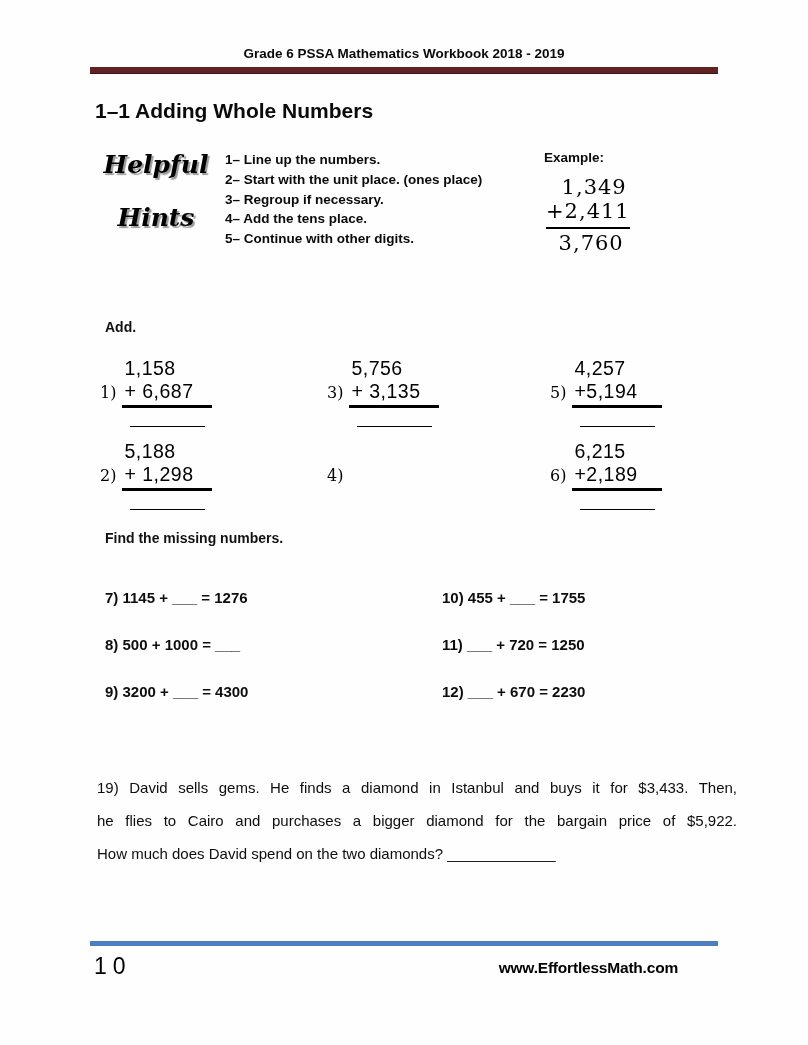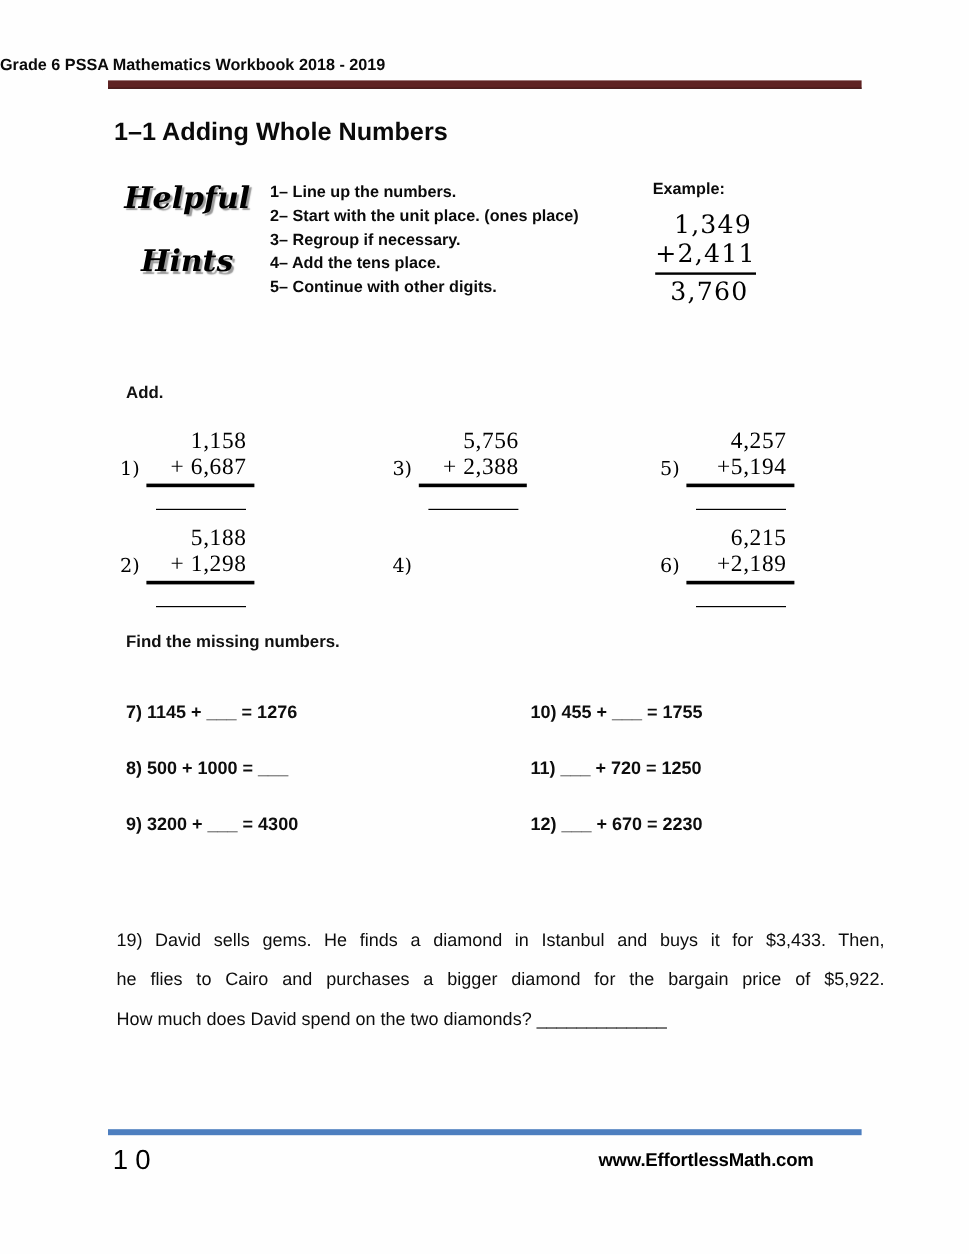--- a/index.html
+++ b/index.html
@@ -10,20 +10,21 @@
     height: 1045px;
     background: #fefefe;
     font-family: "Liberation Sans", sans-serif;
     color: #111;
     overflow: hidden;
   }
 
   
   .header-title {
     padding-top: 46px;
+    text-align: center;
     font-size: 13.5px;
     font-weight: bold;
     color: #0a0a0a;
   }
   .header-rule {
     margin: 6px 90px 0 90px;
     height: 7px;
     background: #5f2323;
     border-bottom: 1px solid #3f1515;
   }
@@ -91,22 +92,21 @@
   .problem { display: flex; align-items: flex-end; }
   .p-label {
     font-family: "DejaVu Serif", serif;
     font-size: 16px;
     margin: 0 6px 25px 0;
     color: #000;
   }
   .p-col { display: inline-block; }
   .p-numbers {
     min-width: 90px;
-    text-align: right;
-    font-family: Liberation Serif, serif;
+    font-family: Liberation Sans, sans-serif;
     font-size: 19.5px;
     letter-spacing: 0.5px;
     border-bottom: 3px solid #000;
     padding: 0 7px 2px 2px;
     color: #000;
   }
   .p-answer {
     margin: 16px auto 0 auto;
     width: 84%;
     border-bottom: 1.2px solid #000;
@@ -207,21 +207,21 @@
           <div>+ 6,687</div>
         </div>
         <div class="p-answer"></div>
       </span>
     </div>
     <div class="problem">
       <span class="p-label">3)</span>
       <span class="p-col">
         <div class="p-numbers">
           <div>5,756</div>
-          <div>+ 2,388</div>
+          <div>+ 3,135</div>
         </div>
         <div class="p-answer"></div>
       </span>
     </div>
     <div class="problem">
       <span class="p-label">5)</span>
       <span class="p-col">
         <div class="p-numbers">
           <div>4,257</div>
           <div>+5,194</div>

